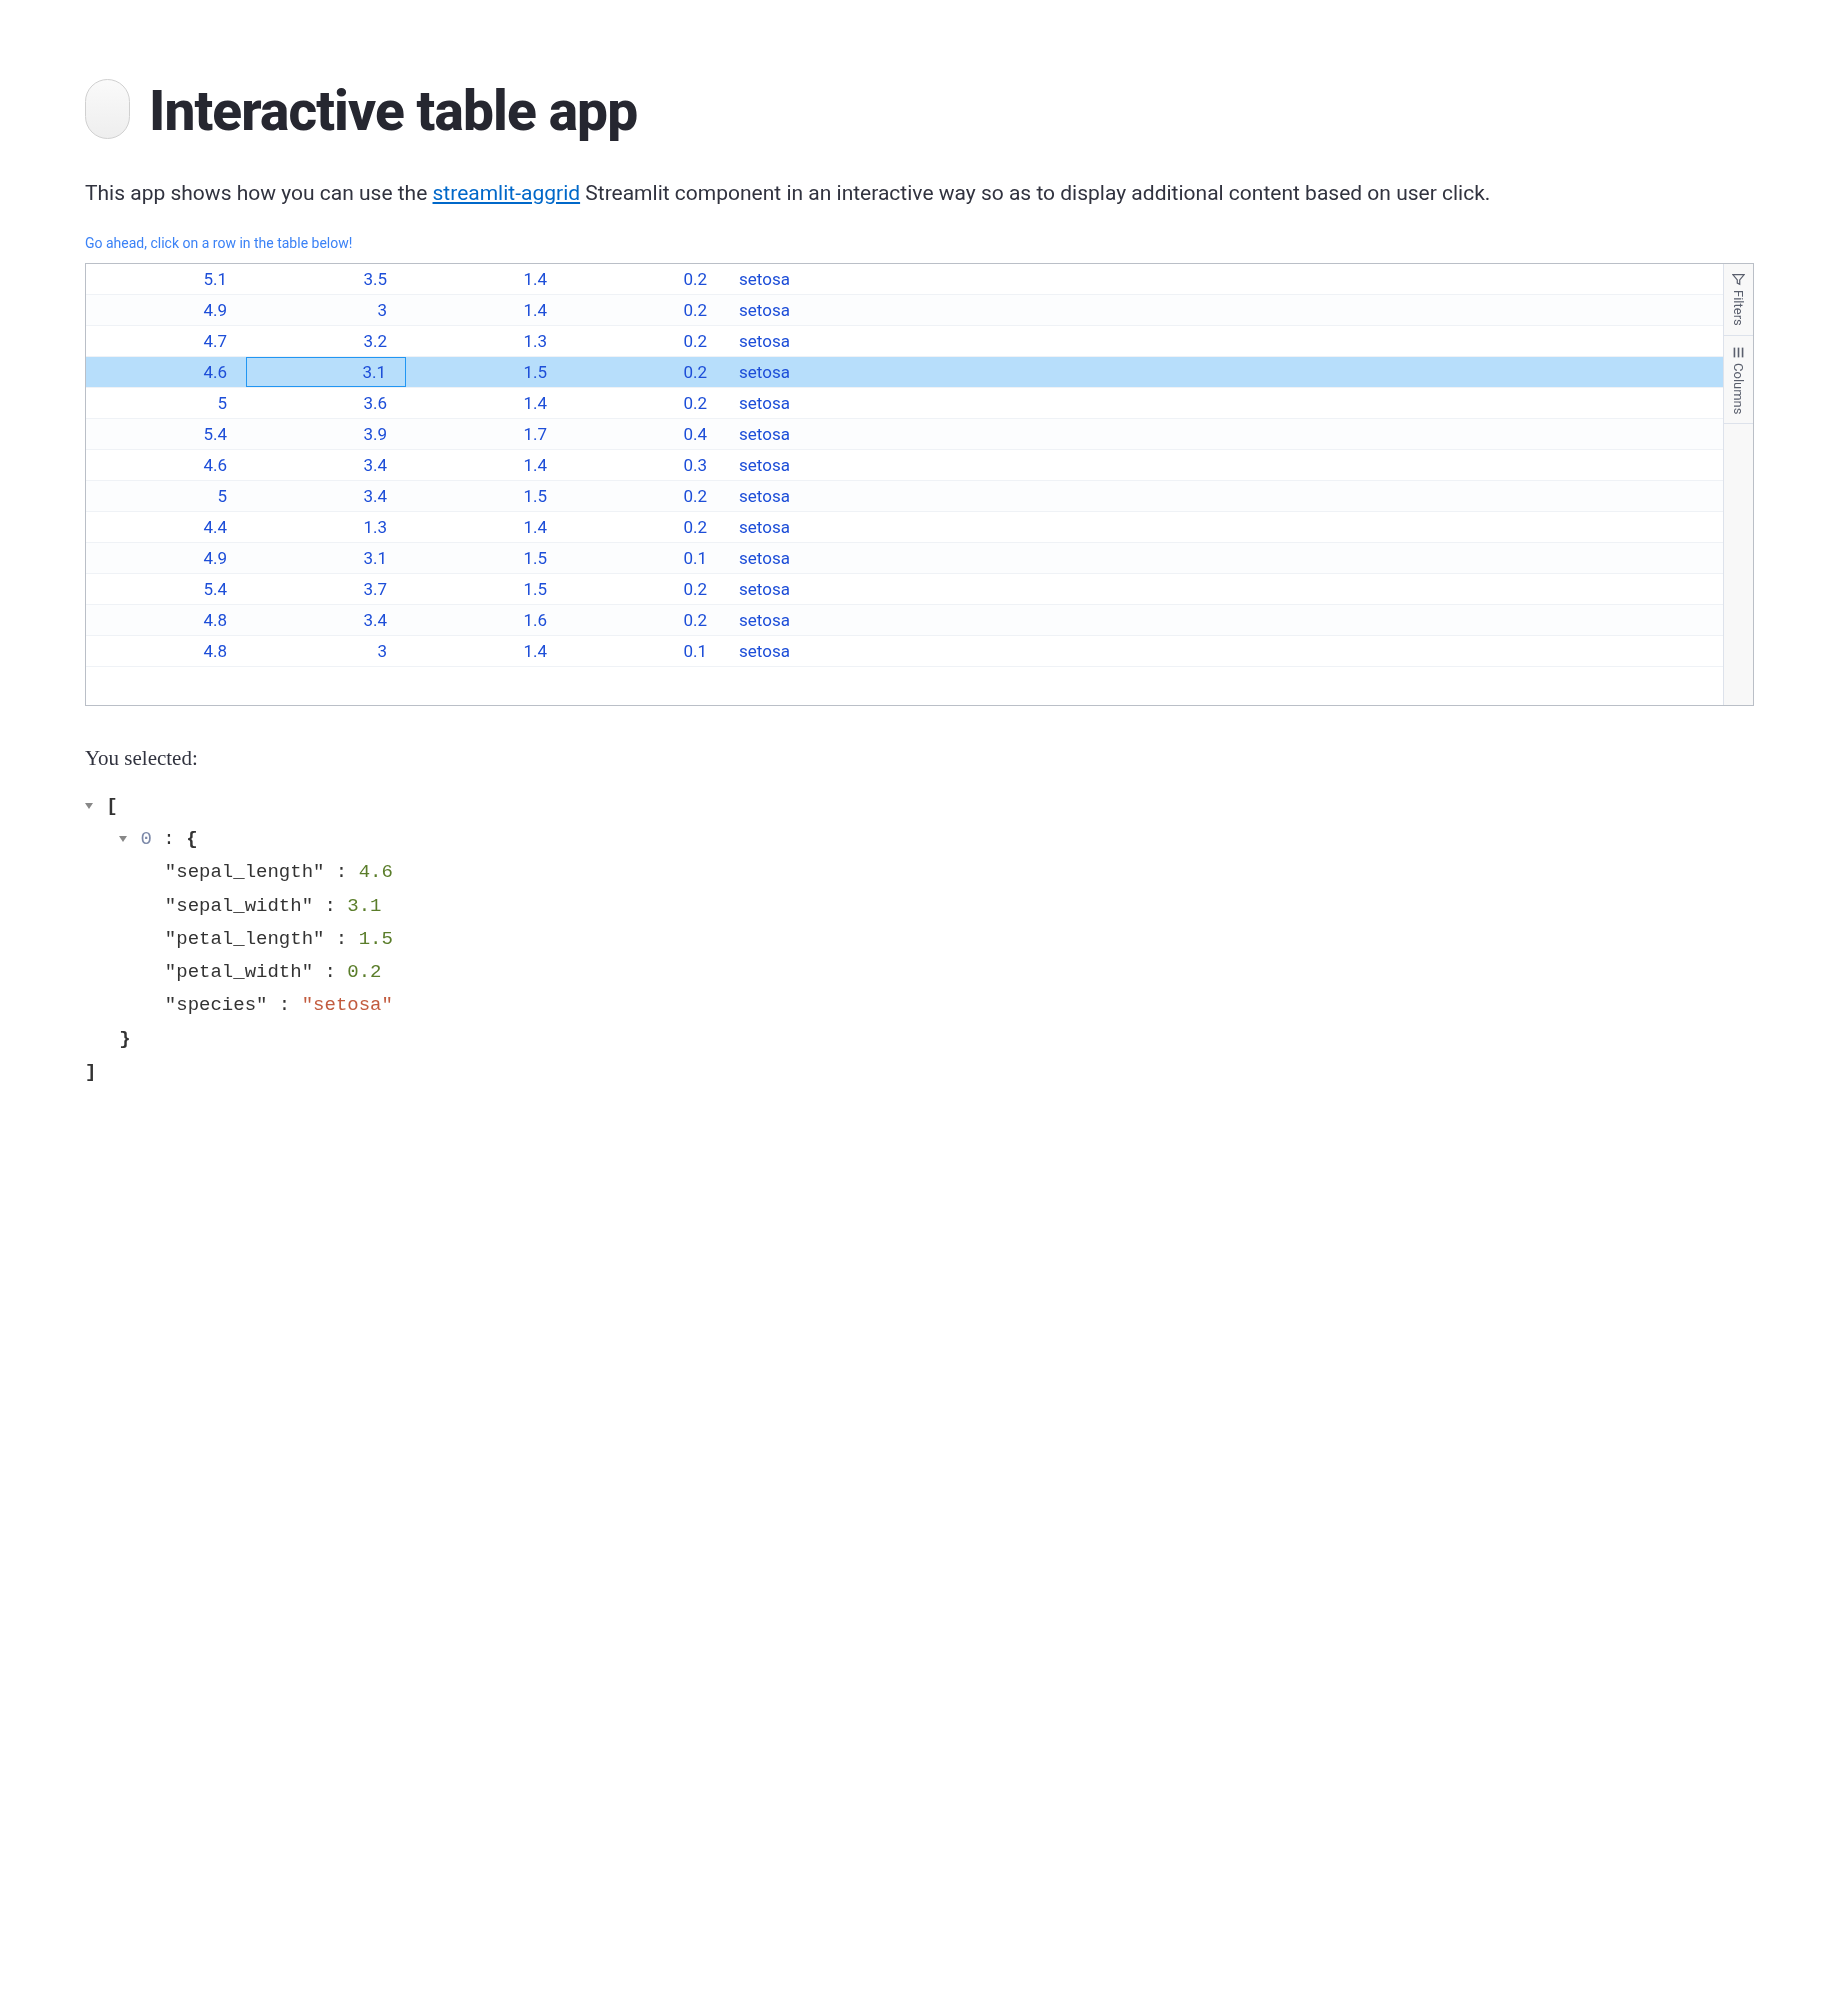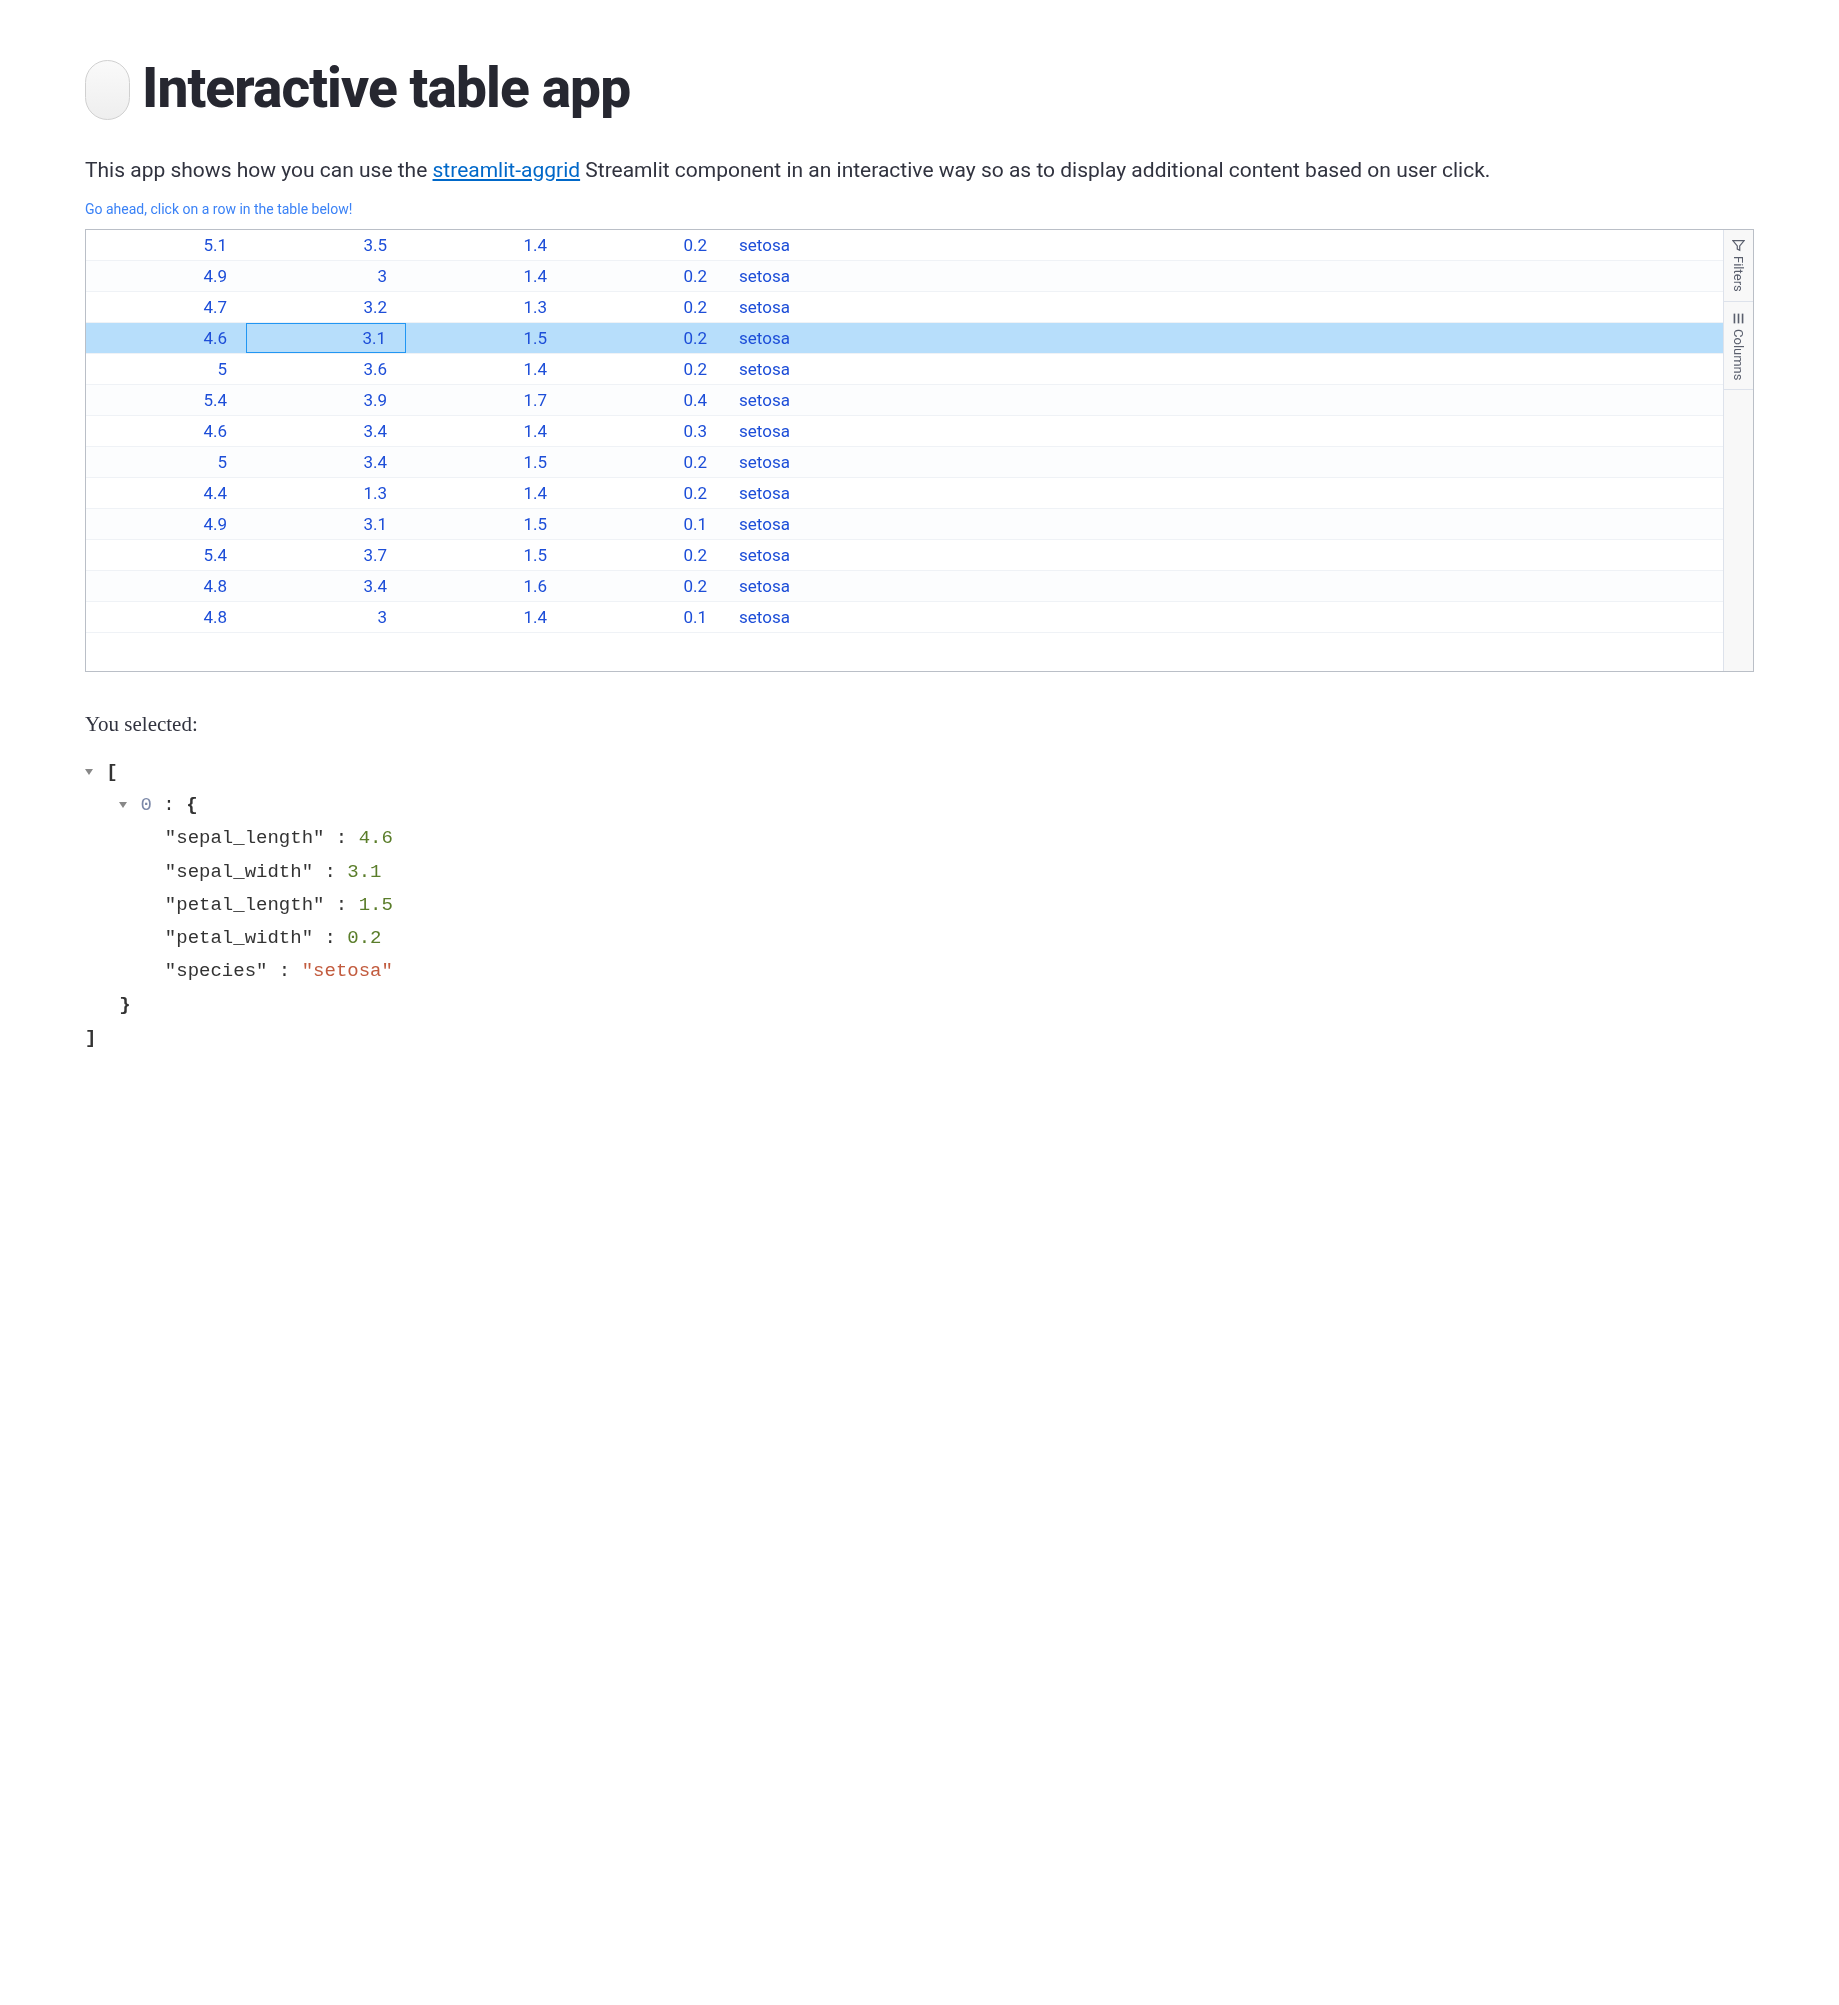--- a/index.html
+++ b/index.html
@@ -4,43 +4,44 @@
   <style>
     * { box-sizing: border-box; margin: 0; padding: 0; }
     body {
       font-family: -apple-system, BlinkMacSystemFont, 'Segoe UI', Roboto, 'Helvetica Neue', Arial, sans-serif;
       background: #ffffff;
       color: #31333f;
       padding: 56px 85px;
     }
     .header {
       display: flex;
-      align-items: flex-end;
-      gap: 12px;
+      align-items: flex-start;
+      gap: 19px;
       margin-bottom: 34px;
+      margin-top: 23px;
     }
     .mouse-icon {
       width: 45px;
       height: 60px;
       background: linear-gradient(180deg, #fafafa, #eeeeee);
       border: 0.9px solid #d0d0d0;
       border-radius: 22.6px;
       flex-shrink: 0;
     }
     h1 {
       font-size: 55px;
       font-weight: 800;
       color: #262730;
       letter-spacing: -0.9px;
     }
     .intro {
       font-size: 21px;
       line-height: 1.6;
       color: #31333f;
-      margin-bottom: 10px;
+      margin-bottom: 21px;
     }
     .intro a {
       color: #0068c9;
       text-decoration: underline;
     }
     .cta {
       font-size: 14px;
       line-height: 1.6;
       color: #3b82f6;
       margin-bottom: 9px;

